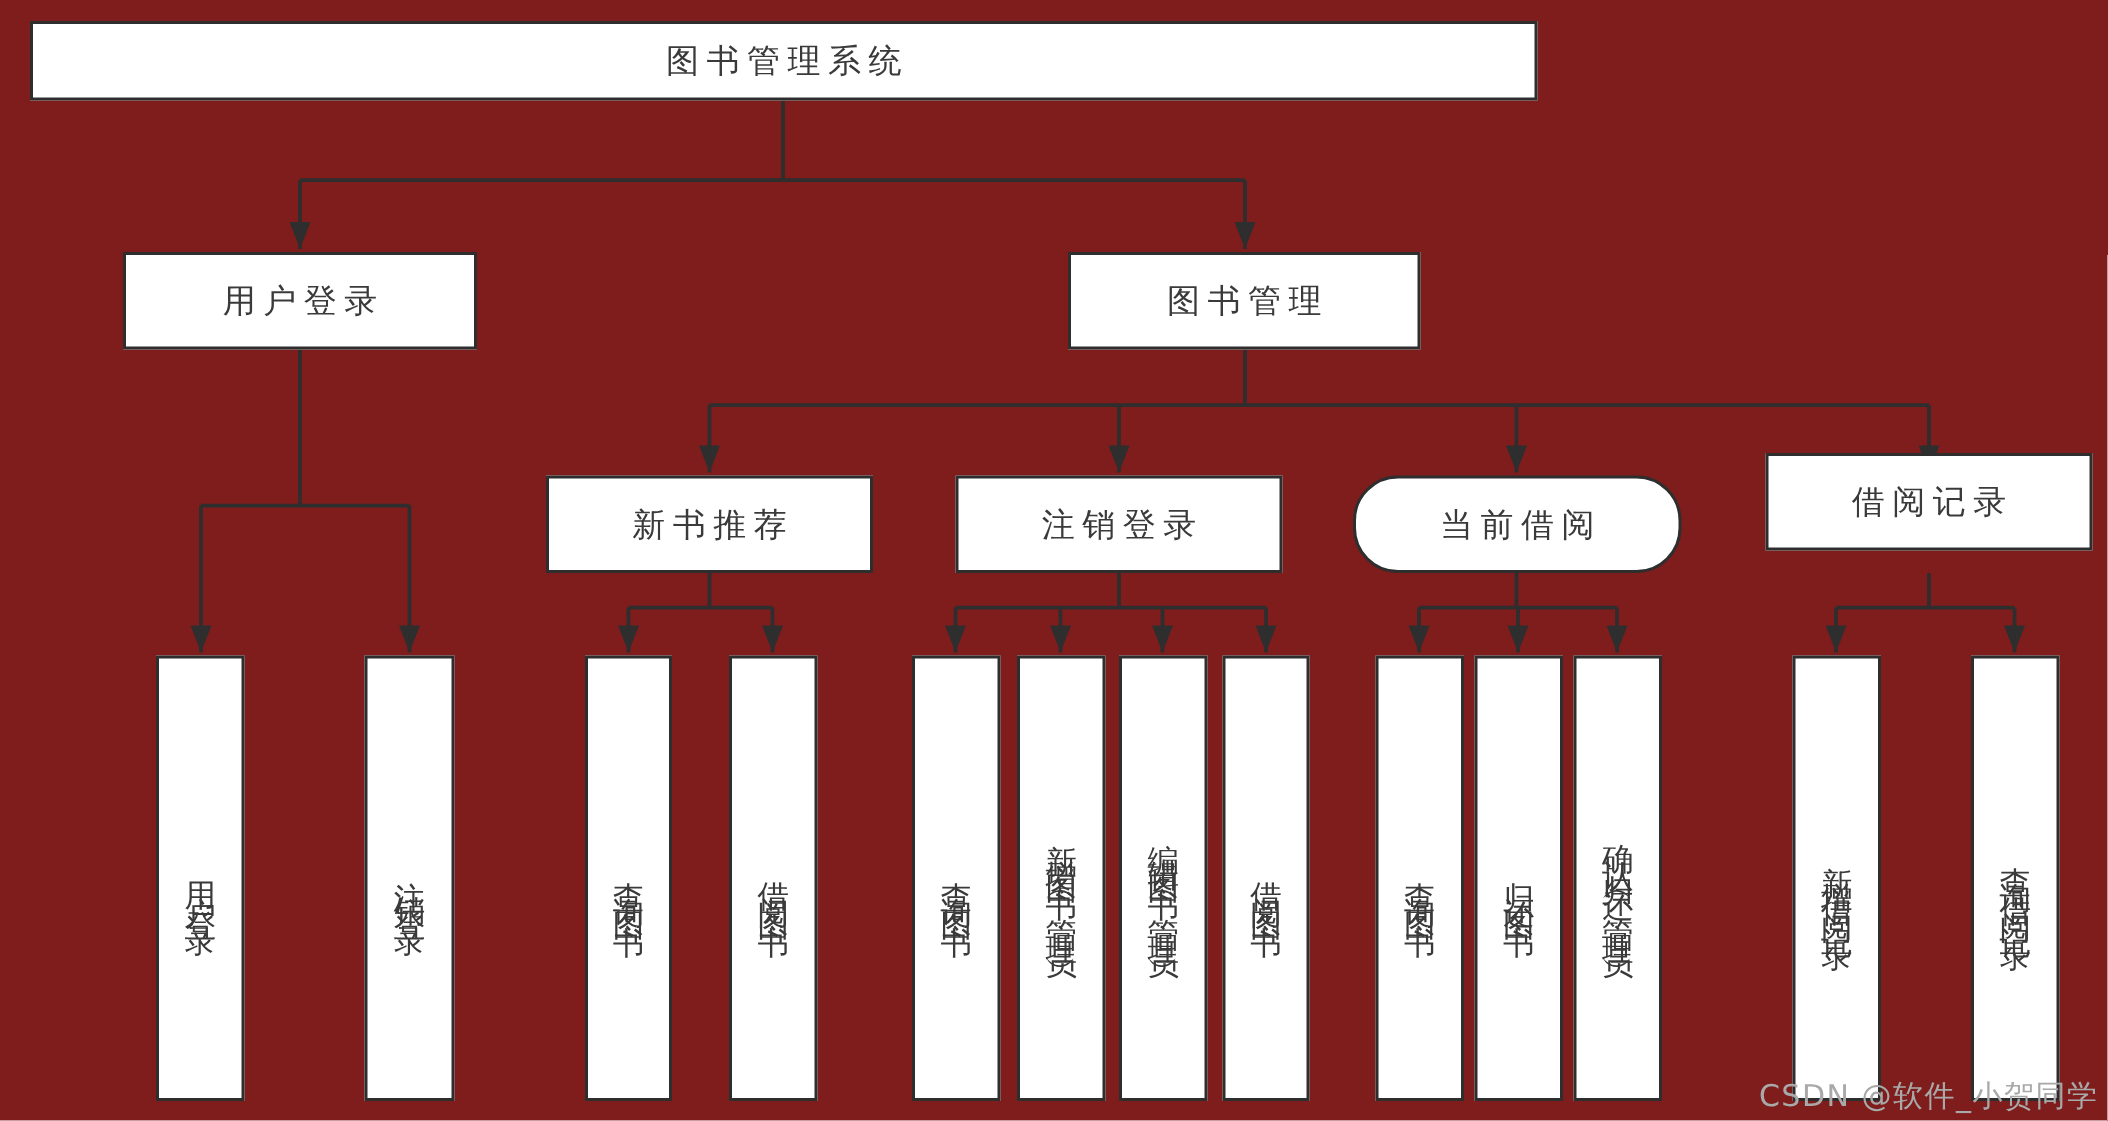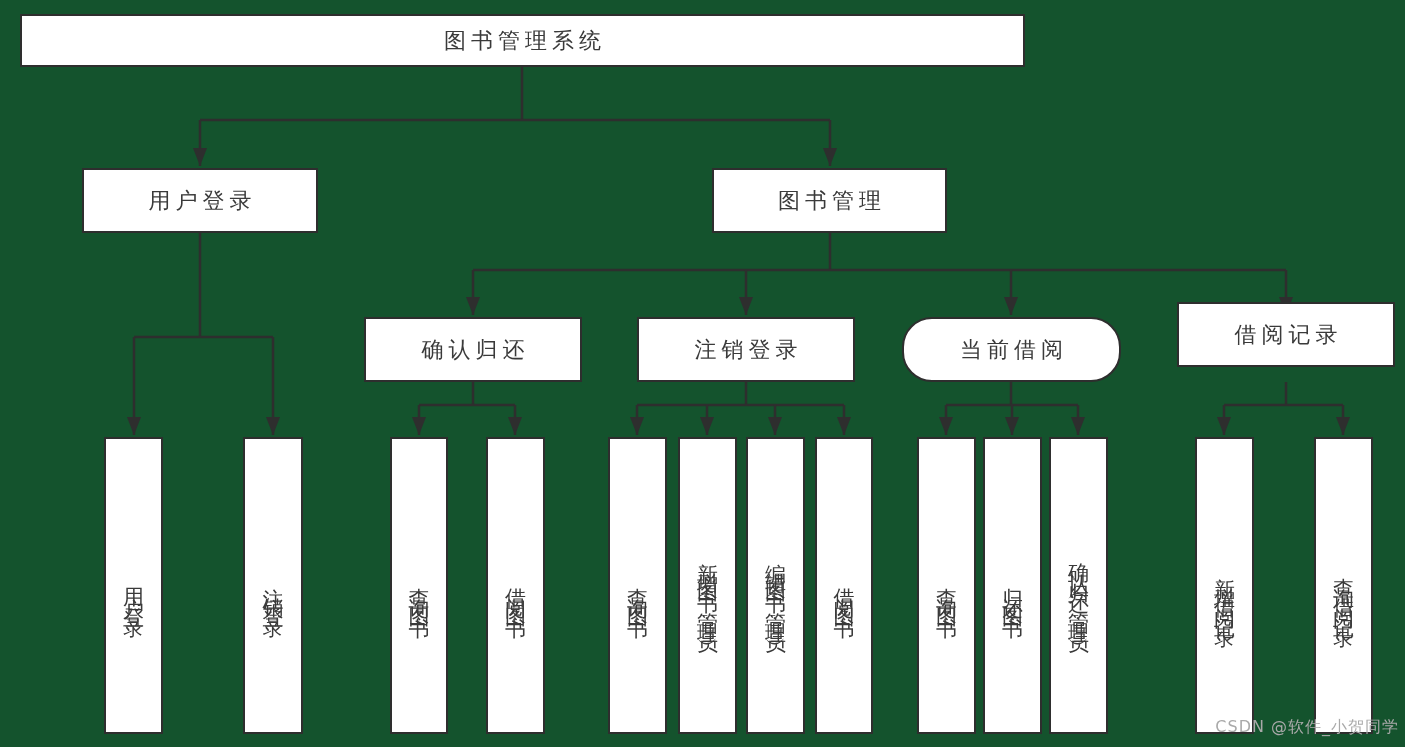--- a/index.html
+++ b/index.html
@@ -1,20 +1,20 @@
 <!DOCTYPE html>
 <html><head>
 <meta charset="utf-8">
 <style>
   html, body { margin: 0; padding: 0; background: #ffffff; }
   #canvas {
     position: relative;
     width: 1405px;
     height: 747px;
-    background: #14532d;
+    background: #7f1d1d;
     font-family: "DejaVu Sans", "Liberation Sans", sans-serif;
     overflow: hidden;
   }
   #wires {
     position: absolute;
     left: 0; top: 0;
     z-index: 1;
   }
   .box {
     position: absolute;
@@ -62,21 +62,21 @@
   .lf9  { left: 917px; }
   .lf10 { left: 983px; }
   .lf11 { left: 1049px; }
   .lf12 { left: 1195px; }
   .lf13 { left: 1314px; }
   #watermark {
     position: absolute;
     right: 6px;
     top: 717px;
     z-index: 3;
-    font-size: 16px;
+    font-size: 20px;
     letter-spacing: 1px;
     color: #a9a9a9;
     white-space: nowrap;
     margin-left: 23px;
   }
 </style>
 </head>
 <body>
 
 <div id="canvas">
@@ -131,21 +131,21 @@
   </div>
 
   <div class="box n-l2a">
     <span class="h-label">用户登录</span>
   </div>
   <div class="box n-l2b">
     <span class="h-label">图书管理</span>
   </div>
 
   <div class="box n-l3a">
-    <span class="h-label">确认归还</span>
+    <span class="h-label">新书推荐</span>
   </div>
   <div class="box n-l3b">
     <span class="h-label">注销登录</span>
   </div>
   <div class="box n-l3c">
     <span class="h-label">当前借阅</span>
   </div>
   <div class="box n-l3d">
     <span class="h-label">借阅记录</span>
   </div>

